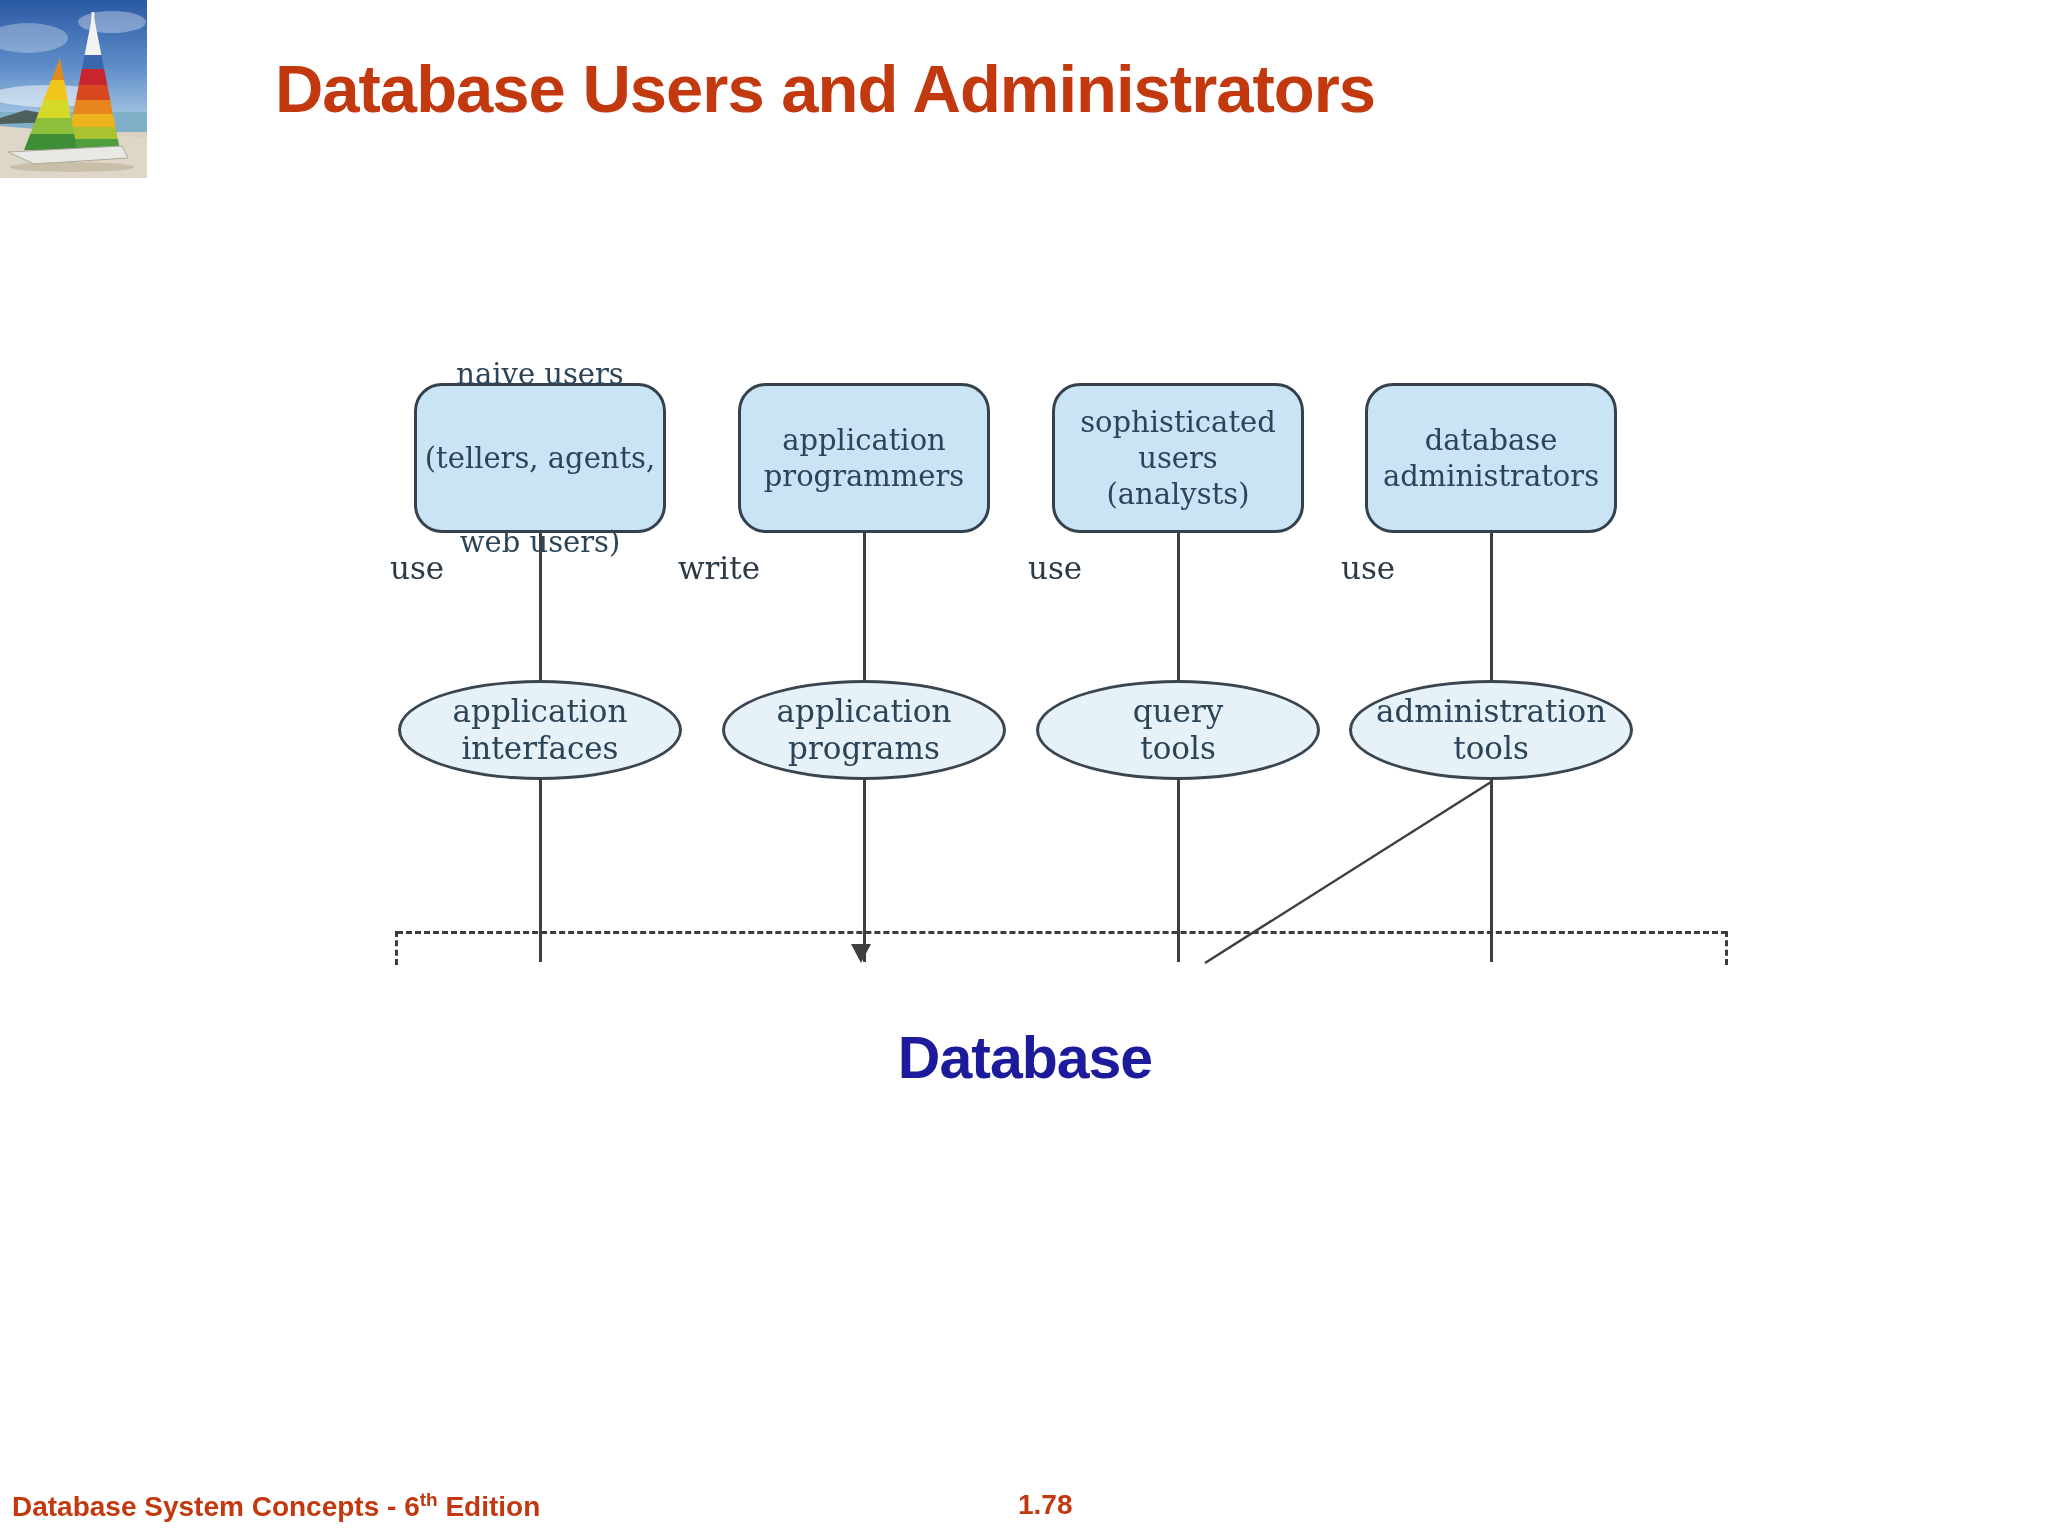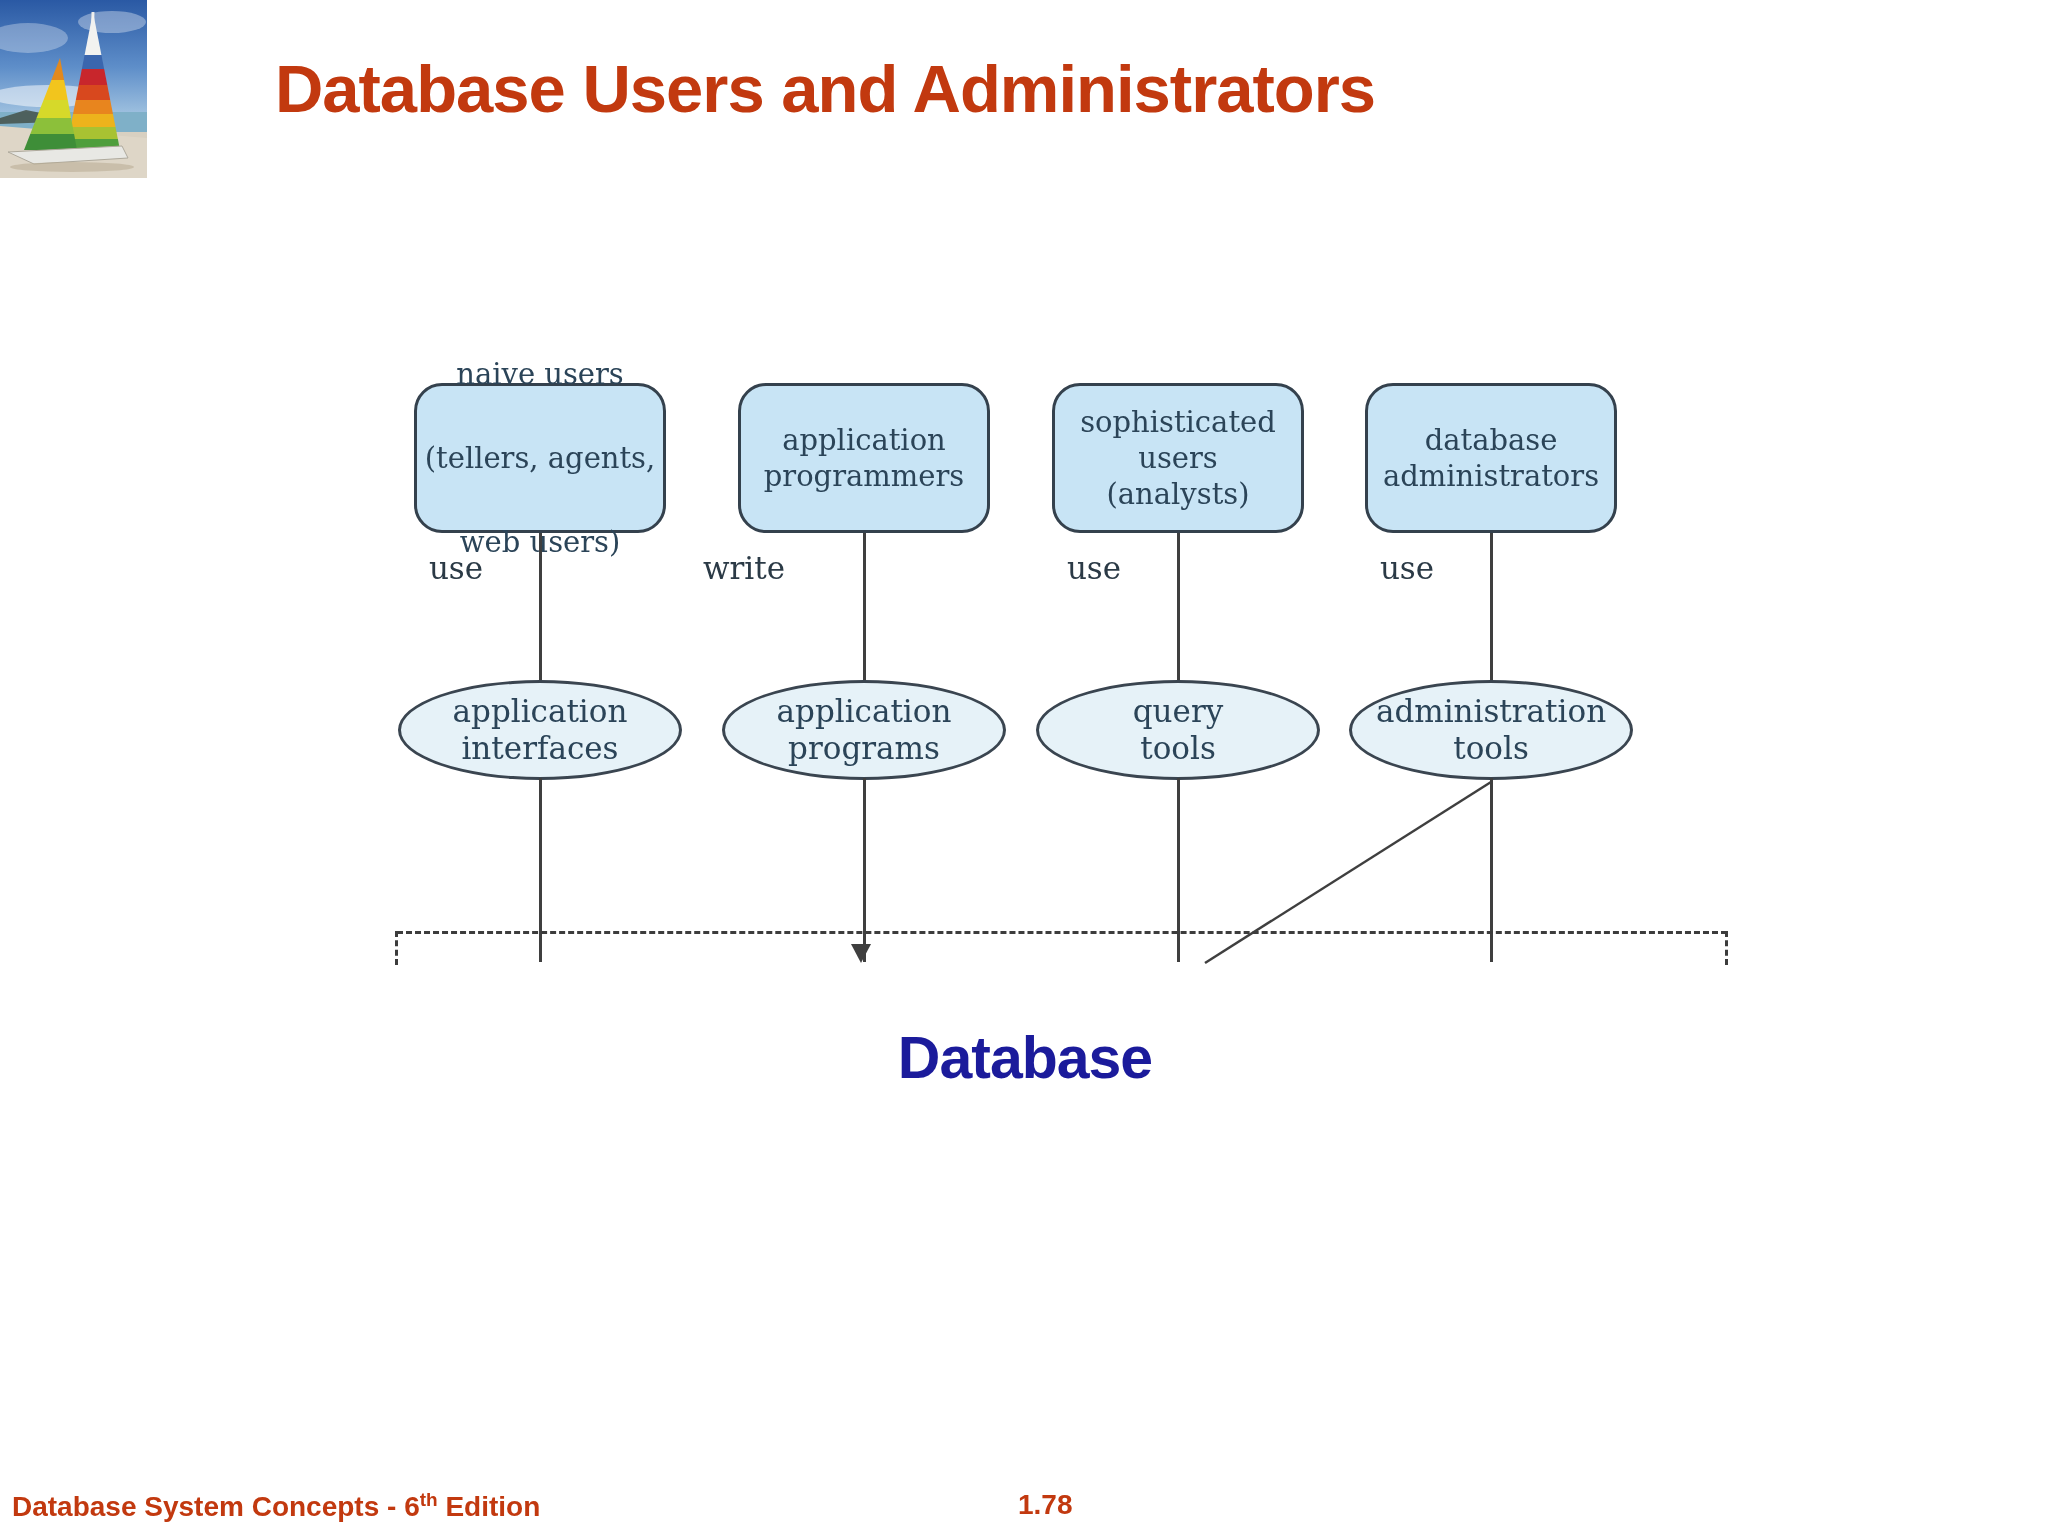--- a/index.html
+++ b/index.html
@@ -17,21 +17,21 @@
   
   .ubox{
     position:absolute;top:383px;width:252px;height:150px;box-sizing:border-box;
     background:#C8E4F5;border:3px solid #34414D;border-radius:28px;
     display:flex;flex-direction:column;justify-content:center;align-items:center;
     font-family:"DejaVu Serif",serif;color:#2B4458;font-size:29px;line-height:36px;
     text-align:center;
   }
   .ubox span{display:block;white-space:nowrap;}
   .verb{
-    position:absolute;top:550px;width:132px;text-align:center;
+    position:absolute;top:550px;width:132px;text-align:left;
     font-family:"DejaVu Serif",serif;color:#2B3A46;font-size:31px;
   }
   .vline{position:absolute;width:2.5px;background:#3F3F3F;}
   .vline.upper{top:533px;height:150px;}
   .vline.lower{top:778px;height:184px;}
   .ell{
     position:absolute;top:680px;width:284px;height:100px;box-sizing:border-box;
     background:#E6F2F8;border:3px solid #3A4550;border-radius:50%;
     display:flex;flex-direction:column;justify-content:center;align-items:center;
     font-family:"DejaVu Serif",serif;color:#2B4458;font-size:31px;line-height:37px;

